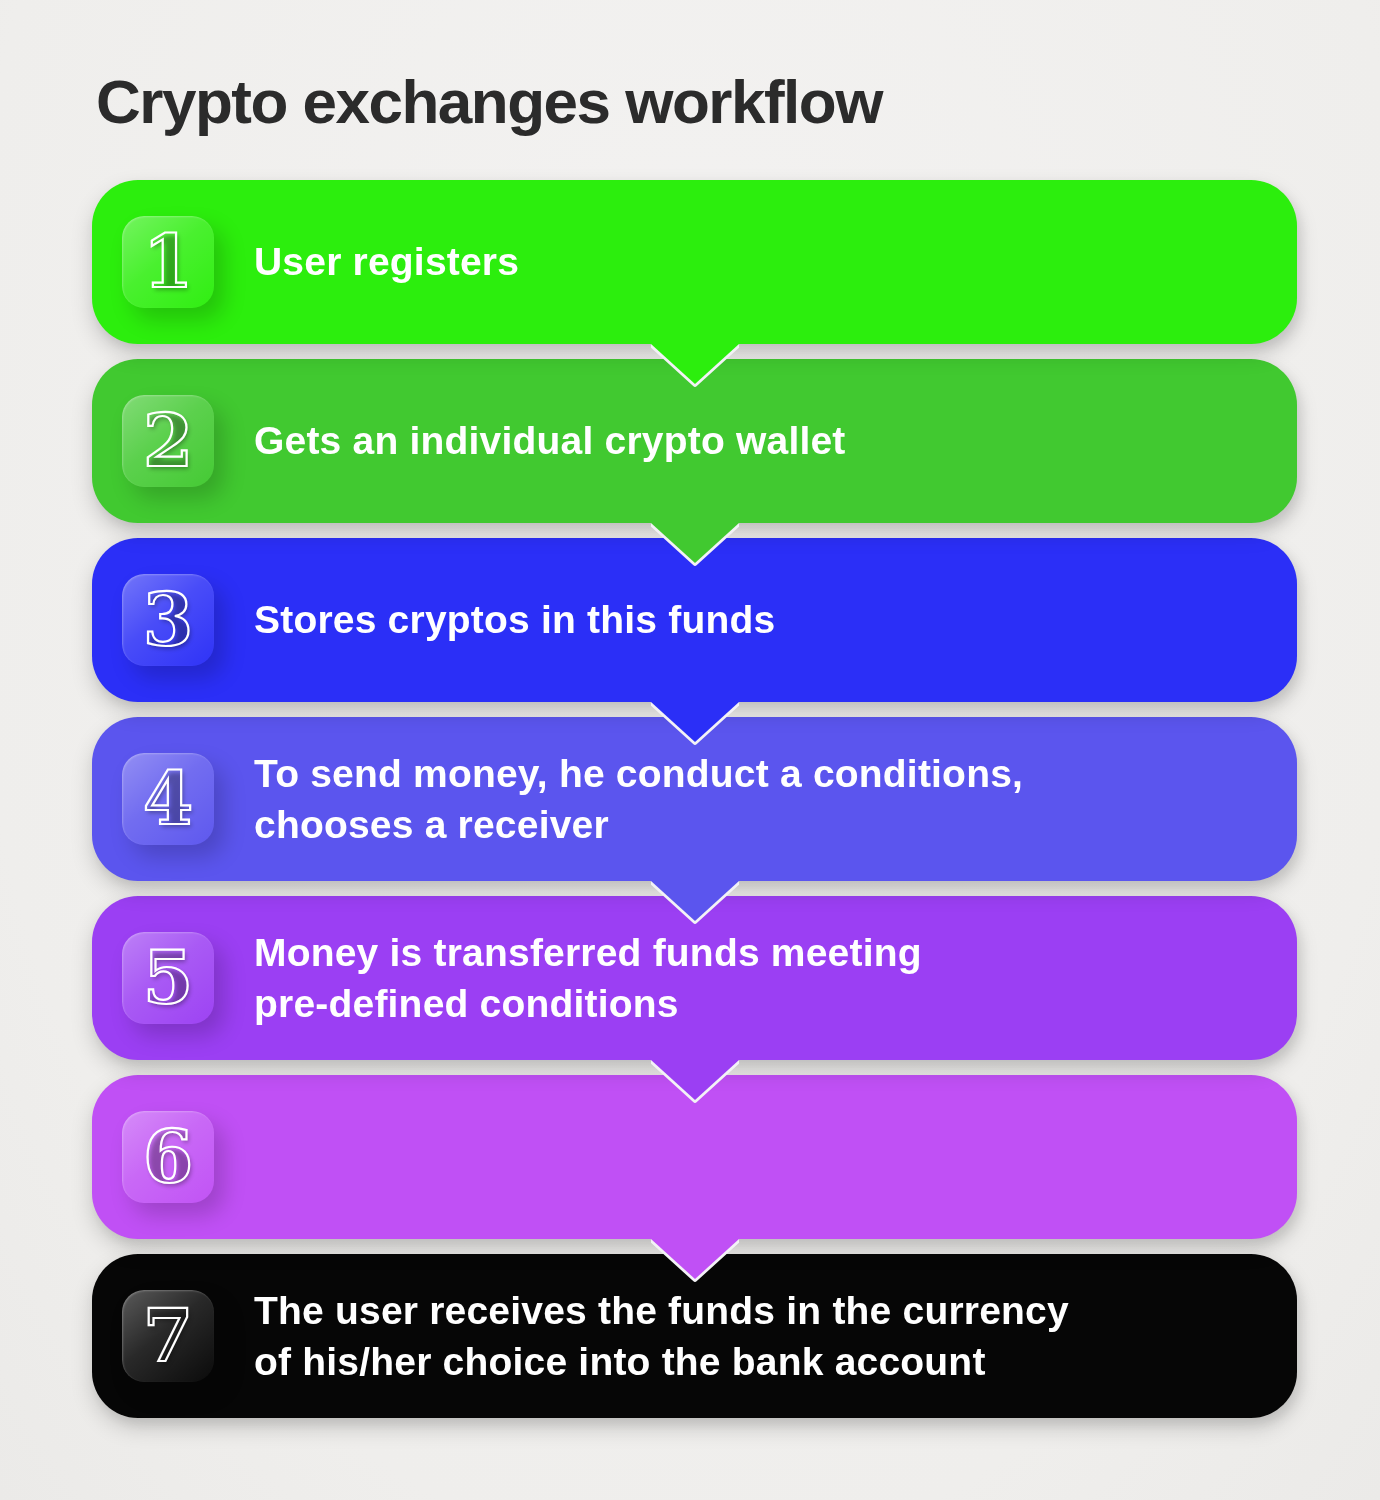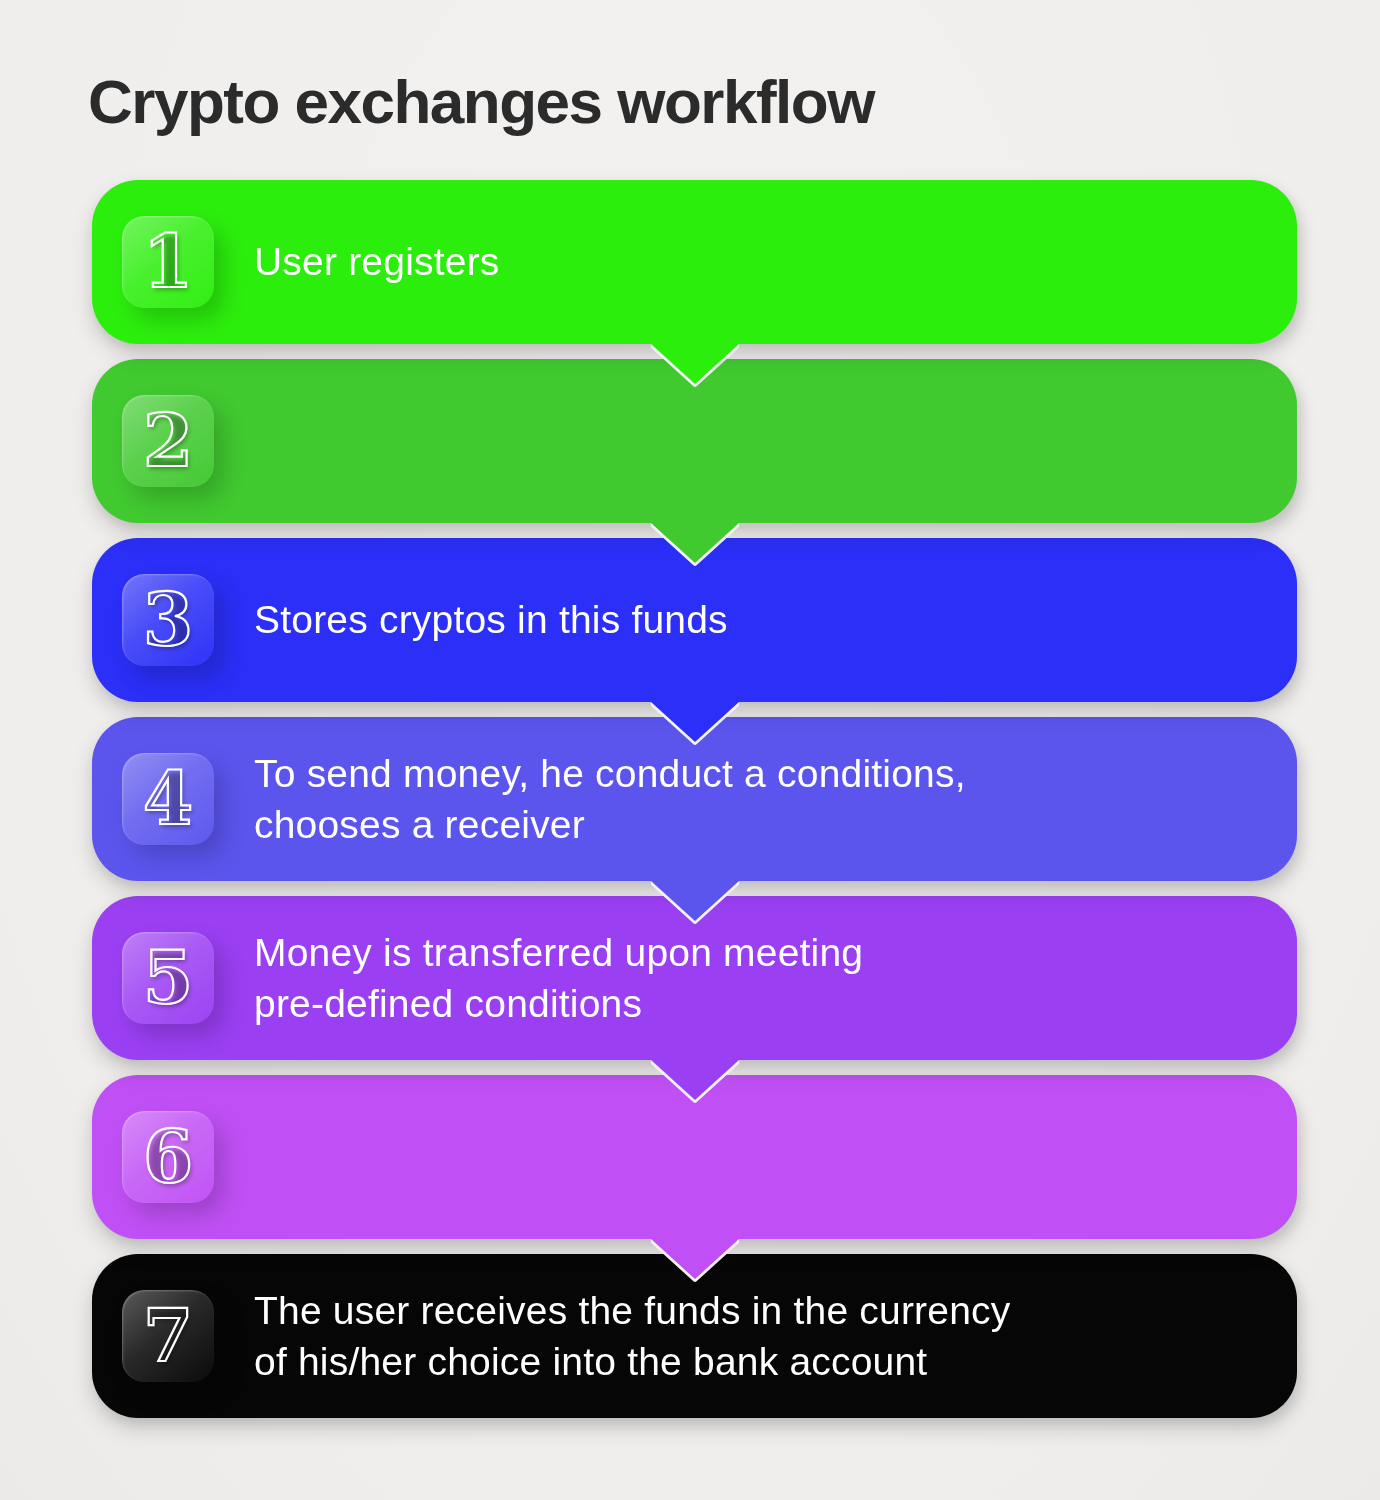--- a/index.html
+++ b/index.html
@@ -14,21 +14,21 @@
     overflow: hidden;
   }
   .canvas {
     position: relative;
     width: 1380px;
     height: 1500px;
     background: radial-gradient(ellipse at 50% 30%, #f3f2f1 0%, #efeeec 75%, #ebeae8 100%);
   }
   .page-title {
     position: absolute;
-    left: 88px;
+    left: 96px;
     top: 68px;
     margin: 0;
     font-size: 62px;
     font-weight: 700;
     letter-spacing: -1.5px;
     color: #2b2b2b;
     line-height: 1.1;
   }
   .steps {
     position: absolute;
@@ -81,21 +81,21 @@
   }
   @supports (-webkit-text-stroke: 1px #fff) {
     .num {
       color: transparent;
       -webkit-text-stroke: 2.2px #ffffff;
     }
   }
   .label {
     margin: 0 40px 0 162px;
     font-size: 39px;
-    font-weight: 400;
+    font-weight: 700;
     color: #ffffff;
     line-height: 1.32;
     white-space: pre-line;
     letter-spacing: 0.2px;
   }
   .chevron {
     position: absolute;
     left: 50%;
     bottom: -46px;
     transform: translateX(-50%);
@@ -121,20 +121,21 @@
       <svg class="chevron" viewBox="0 0 88 46" xmlns="http://www.w3.org/2000/svg">
         <path d="M0 0 L44 40 L88 0" fill="none" stroke-width="5.5" stroke-linejoin="round" stroke-linecap="round" stroke="#f3f2f6"></path>
         <path d="M0 0 L44 40 L88 0 Z" fill="#2cee0d"></path>
       </svg>
     </section>
 
     <section class="step" style="background-color: rgb(65, 201, 48);">
       <div class="badge" style="background-color: rgb(65, 201, 48);">
         <span class="num">2</span>
       </div>
+      <p class="label">Gets an individual crypto wallet</p>
       <svg class="chevron" viewBox="0 0 88 46" xmlns="http://www.w3.org/2000/svg">
         <path d="M0 0 L44 40 L88 0" fill="none" stroke-width="5.5" stroke-linejoin="round" stroke-linecap="round" stroke="#f3f2f6"></path>
         <path d="M0 0 L44 40 L88 0 Z" fill="#41c930"></path>
       </svg>
     </section>
 
     <section class="step" style="background-color: rgb(43, 47, 247);">
       <div class="badge" style="background-color: rgb(43, 47, 247);">
         <span class="num">3</span>
       </div>
@@ -154,21 +155,21 @@
       <svg class="chevron" viewBox="0 0 88 46" xmlns="http://www.w3.org/2000/svg">
         <path d="M0 0 L44 40 L88 0" fill="none" stroke-width="5.5" stroke-linejoin="round" stroke-linecap="round" stroke="#f3f2f6"></path>
         <path d="M0 0 L44 40 L88 0 Z" fill="#5b55ee"></path>
       </svg>
     </section>
 
     <section class="step" style="background-color: rgb(155, 63, 243);">
       <div class="badge" style="background-color: rgb(155, 63, 243);">
         <span class="num">5</span>
       </div>
-      <p class="label">Money is transferred upon meeting
+      <p class="label">Money is transferred funds meeting
 pre-defined conditions</p>
       <svg class="chevron" viewBox="0 0 88 46" xmlns="http://www.w3.org/2000/svg">
         <path d="M0 0 L44 40 L88 0" fill="none" stroke-width="5.5" stroke-linejoin="round" stroke-linecap="round" stroke="#f3f2f6"></path>
         <path d="M0 0 L44 40 L88 0 Z" fill="#9b3ff3"></path>
       </svg>
     </section>
 
     <section class="step" style="background-color: rgb(192, 80, 245);">
       <div class="badge" style="background-color: rgb(192, 80, 245);">
         <span class="num">6</span>

